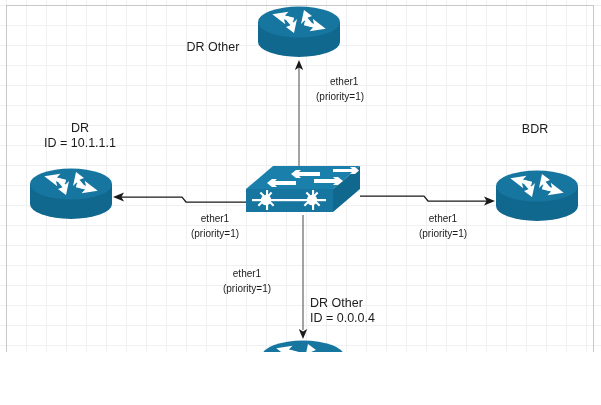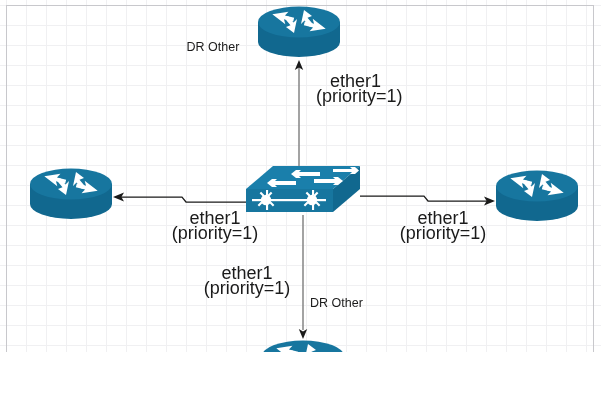--- a/index.html
+++ b/index.html
@@ -49,21 +49,21 @@
     color: #1b1b1b;
     font-size: 12.5px;
     line-height: 15px;
     white-space: nowrap;
     font-family: "Liberation Sans", sans-serif;
   }
   .link-label {
     position: absolute;
     text-align: center;
     color: #1b1b1b;
-    font-size: 18px;
+    font-size: 10px;
     line-height: 15px;
     white-space: nowrap;
     font-family: "Liberation Sans", sans-serif;
   }
   .lbl-line { display: block; }
 </style>
 </head>
 <body>
 
 <div id="canvas">
@@ -179,27 +179,31 @@
                  M308.6,203 l-1.5,-1.5 l-3.5,3.5 l1.5,1.5 Z"></path>
       </g>
     </g>
   </svg>
 
   <div class="node-label" style="left:148px; top:40px; width:130px;">
     <span class="lbl-line">DR Other</span>
   </div>
 
   <div class="node-label" style="left:15px; top:121px; width:130px;">
+    <span class="lbl-line">DR</span>
+    <span class="lbl-line">ID = 10.1.1.1</span>
   </div>
 
   <div class="node-label" style="left:470px; top:122px; width:130px;">
+    <span class="lbl-line">BDR</span>
   </div>
 
   <div class="node-label" style="left:310px; top:296px; width:130px; text-align:left;">
     <span class="lbl-line">DR Other</span>
+    <span class="lbl-line">ID = 0.0.0.4</span>
   </div>
 
   <div class="link-label" style="left:316px; top:74px; width:120px; text-align:left;">
     <span class="lbl-line" style="padding-left:14px;">ether1</span>
     <span class="lbl-line">(priority=1)</span>
   </div>
 
   <div class="link-label" style="left:160px; top:211px; width:110px;">
     <span class="lbl-line">ether1</span>
     <span class="lbl-line">(priority=1)</span>

